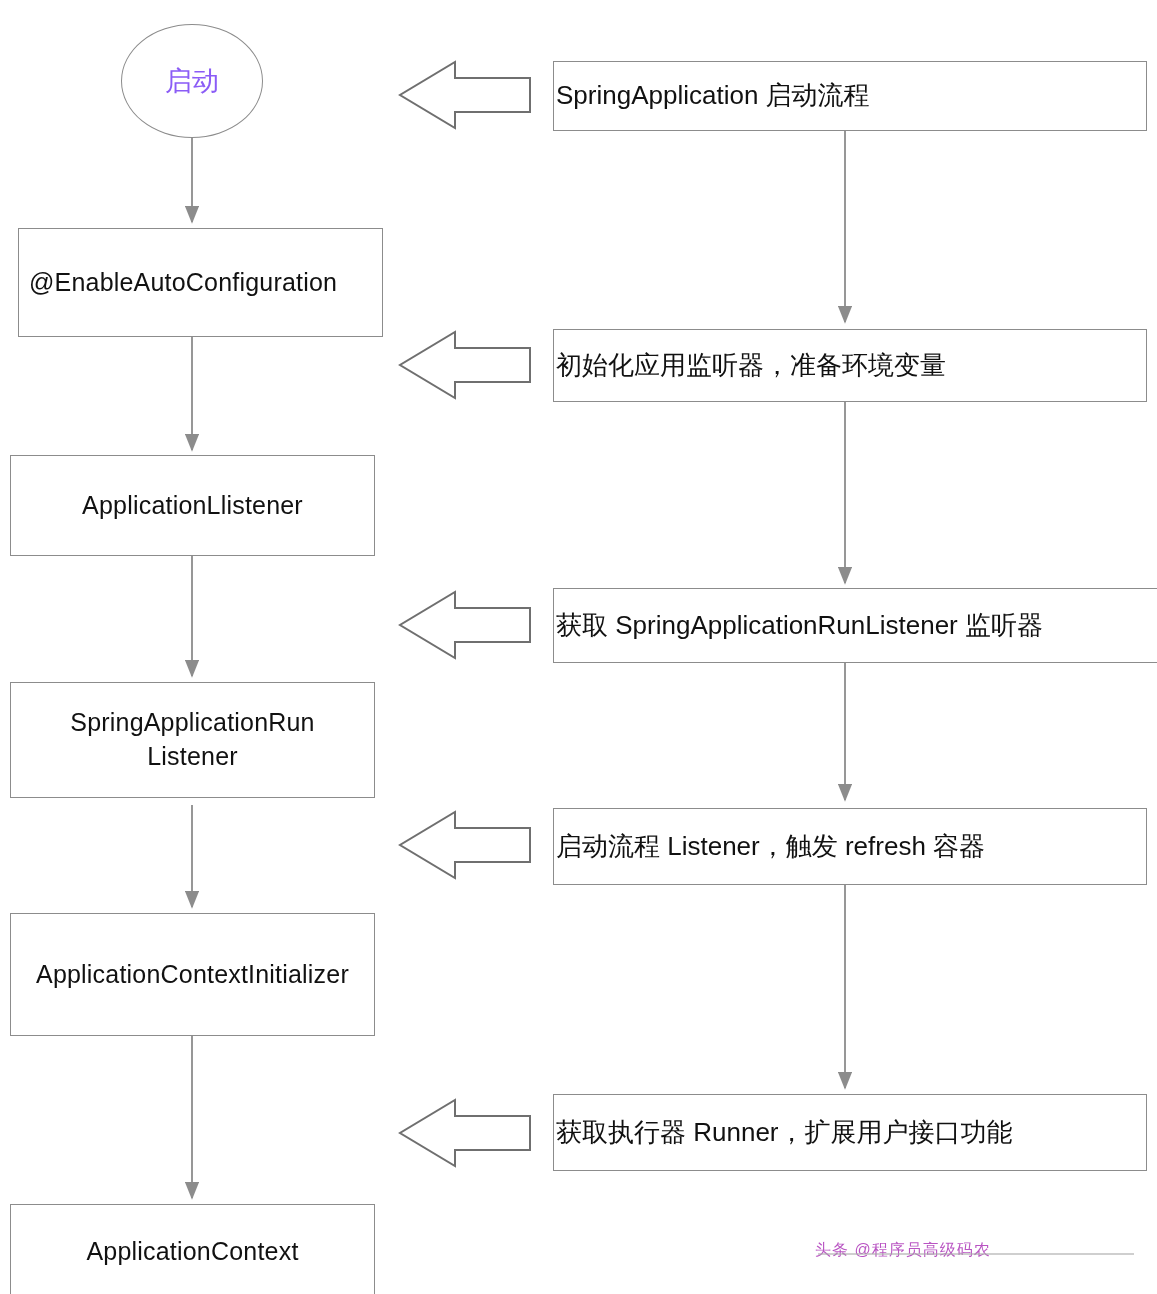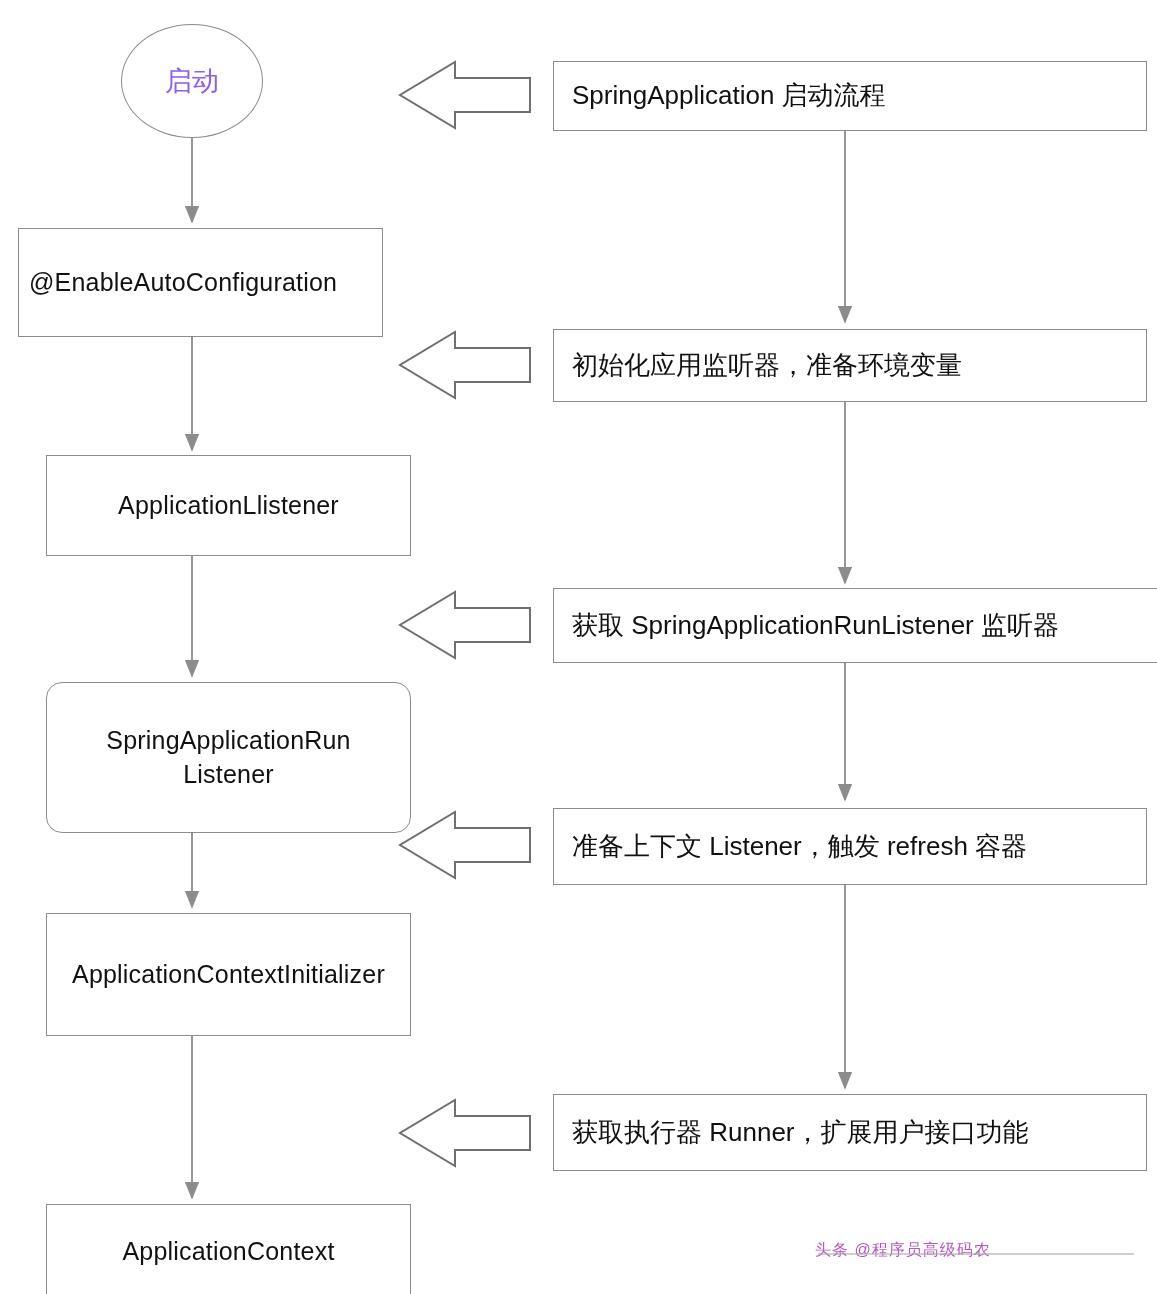--- a/index.html
+++ b/index.html
@@ -32,37 +32,36 @@
   }
   .left-node {
     font-size: 25px;
     letter-spacing: 0.2px;
     justify-content: flex-start;
     padding-left: 10px;
   }
   .left-node.centered {
     justify-content: center;
     padding-left: 0;
-    margin-left: 36px;
   }
   .ellipse {
     position: absolute;
     box-sizing: border-box;
     border: 1.5px solid #8c8c8c;
     border-radius: 50%;
     background: #ffffff;
     display: flex;
     align-items: center;
     justify-content: center;
     font-size: 27px;
     color: #8b5cf6;
   }
   .right-node {
     font-size: 26px;
-    padding: 0 18px;
+    padding: 0 2px;
     justify-content: flex-start;
   }
   svg.wires {
     position: absolute;
     left: 0;
     top: 0;
     width: 1157px;
     height: 1294px;
     pointer-events: none;
   }
@@ -118,21 +117,21 @@
   </div>
 
   <div class="node left-node" style="left:18px; top:228px; width:365px; height:109px;">
     <span>@EnableAutoConfiguration</span>
   </div>
 
   <div class="node left-node centered" style="left:10px; top:455px; width:365px; height:101px;">
     <span>ApplicationLlistener</span>
   </div>
 
-  <div class="node left-node centered" style="left:10px; top:682px; width:365px; height:151px; flex-direction:column;border-radius:16px;">
+  <div class="node left-node centered" style="left:10px; top:682px; width:365px; height:116px; flex-direction:column;">
     <span>SpringApplicationRun</span>
     <span>Listener</span>
   </div>
 
   <div class="node left-node centered" style="left:10px; top:913px; width:365px; height:123px; flex-direction:row;">
     <span>ApplicationContext</span>
     <span>Initializer</span>
   </div>
 
   <div class="node left-node centered" style="left:10px; top:1204px; width:365px; height:95px;">
@@ -145,21 +144,21 @@
 
   <div class="node right-node" style="left:553px; top:329px; width:594px; height:73px;">
     <span>初始化应用监听器，准备环境变量</span>
   </div>
 
   <div class="node right-node" style="left:553px; top:588px; width:673px; height:75px;">
     <span>获取 SpringApplicationRunListener 监听器</span>
   </div>
 
   <div class="node right-node" style="left:553px; top:808px; width:594px; height:77px;">
-    <span>准备上下文 Listener，触发 refresh 容器</span>
+    <span>启动流程 Listener，触发 refresh 容器</span>
   </div>
 
   <div class="node right-node" style="left:553px; top:1094px; width:594px; height:77px;">
     <span>获取执行器 Runner，扩展用户接口功能</span>
   </div>
 
   <div class="watermark" style="left:815px; top:1240px;">头条 @程序员高级码农</div>
   <div class="wm-strike" style="left:818px; top:1253px; width:316px;"></div>
 
 </div>

